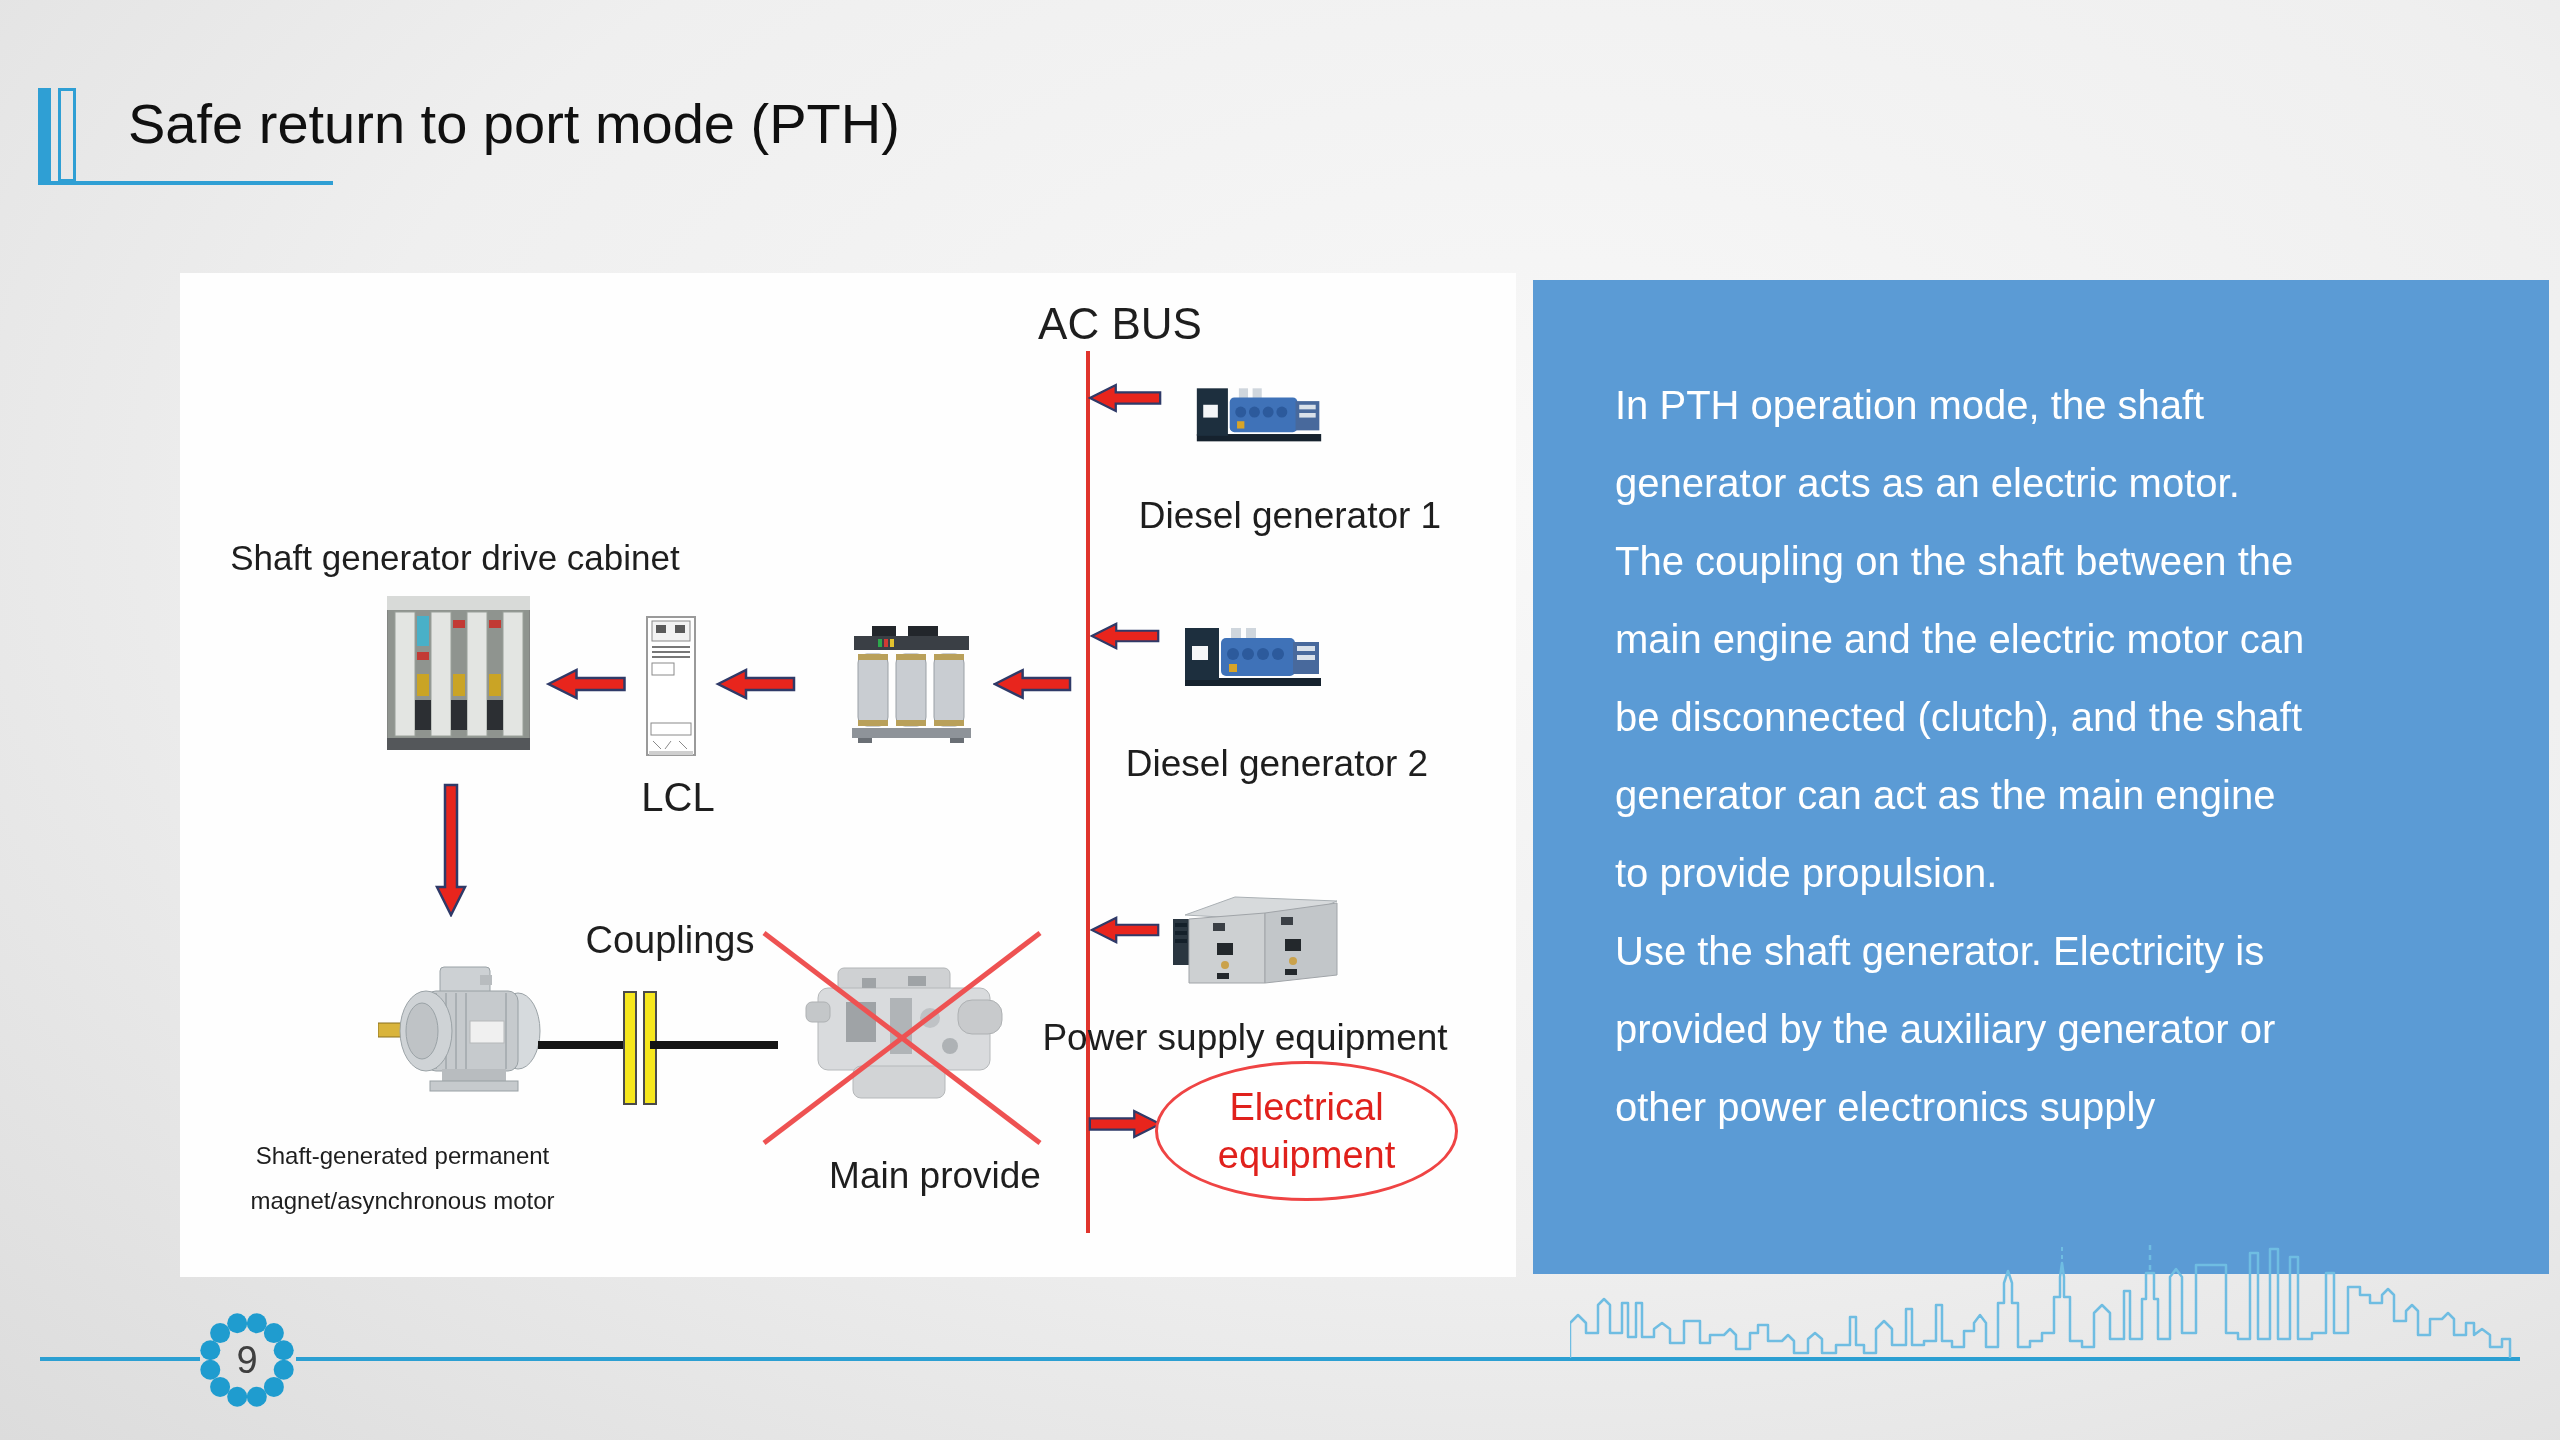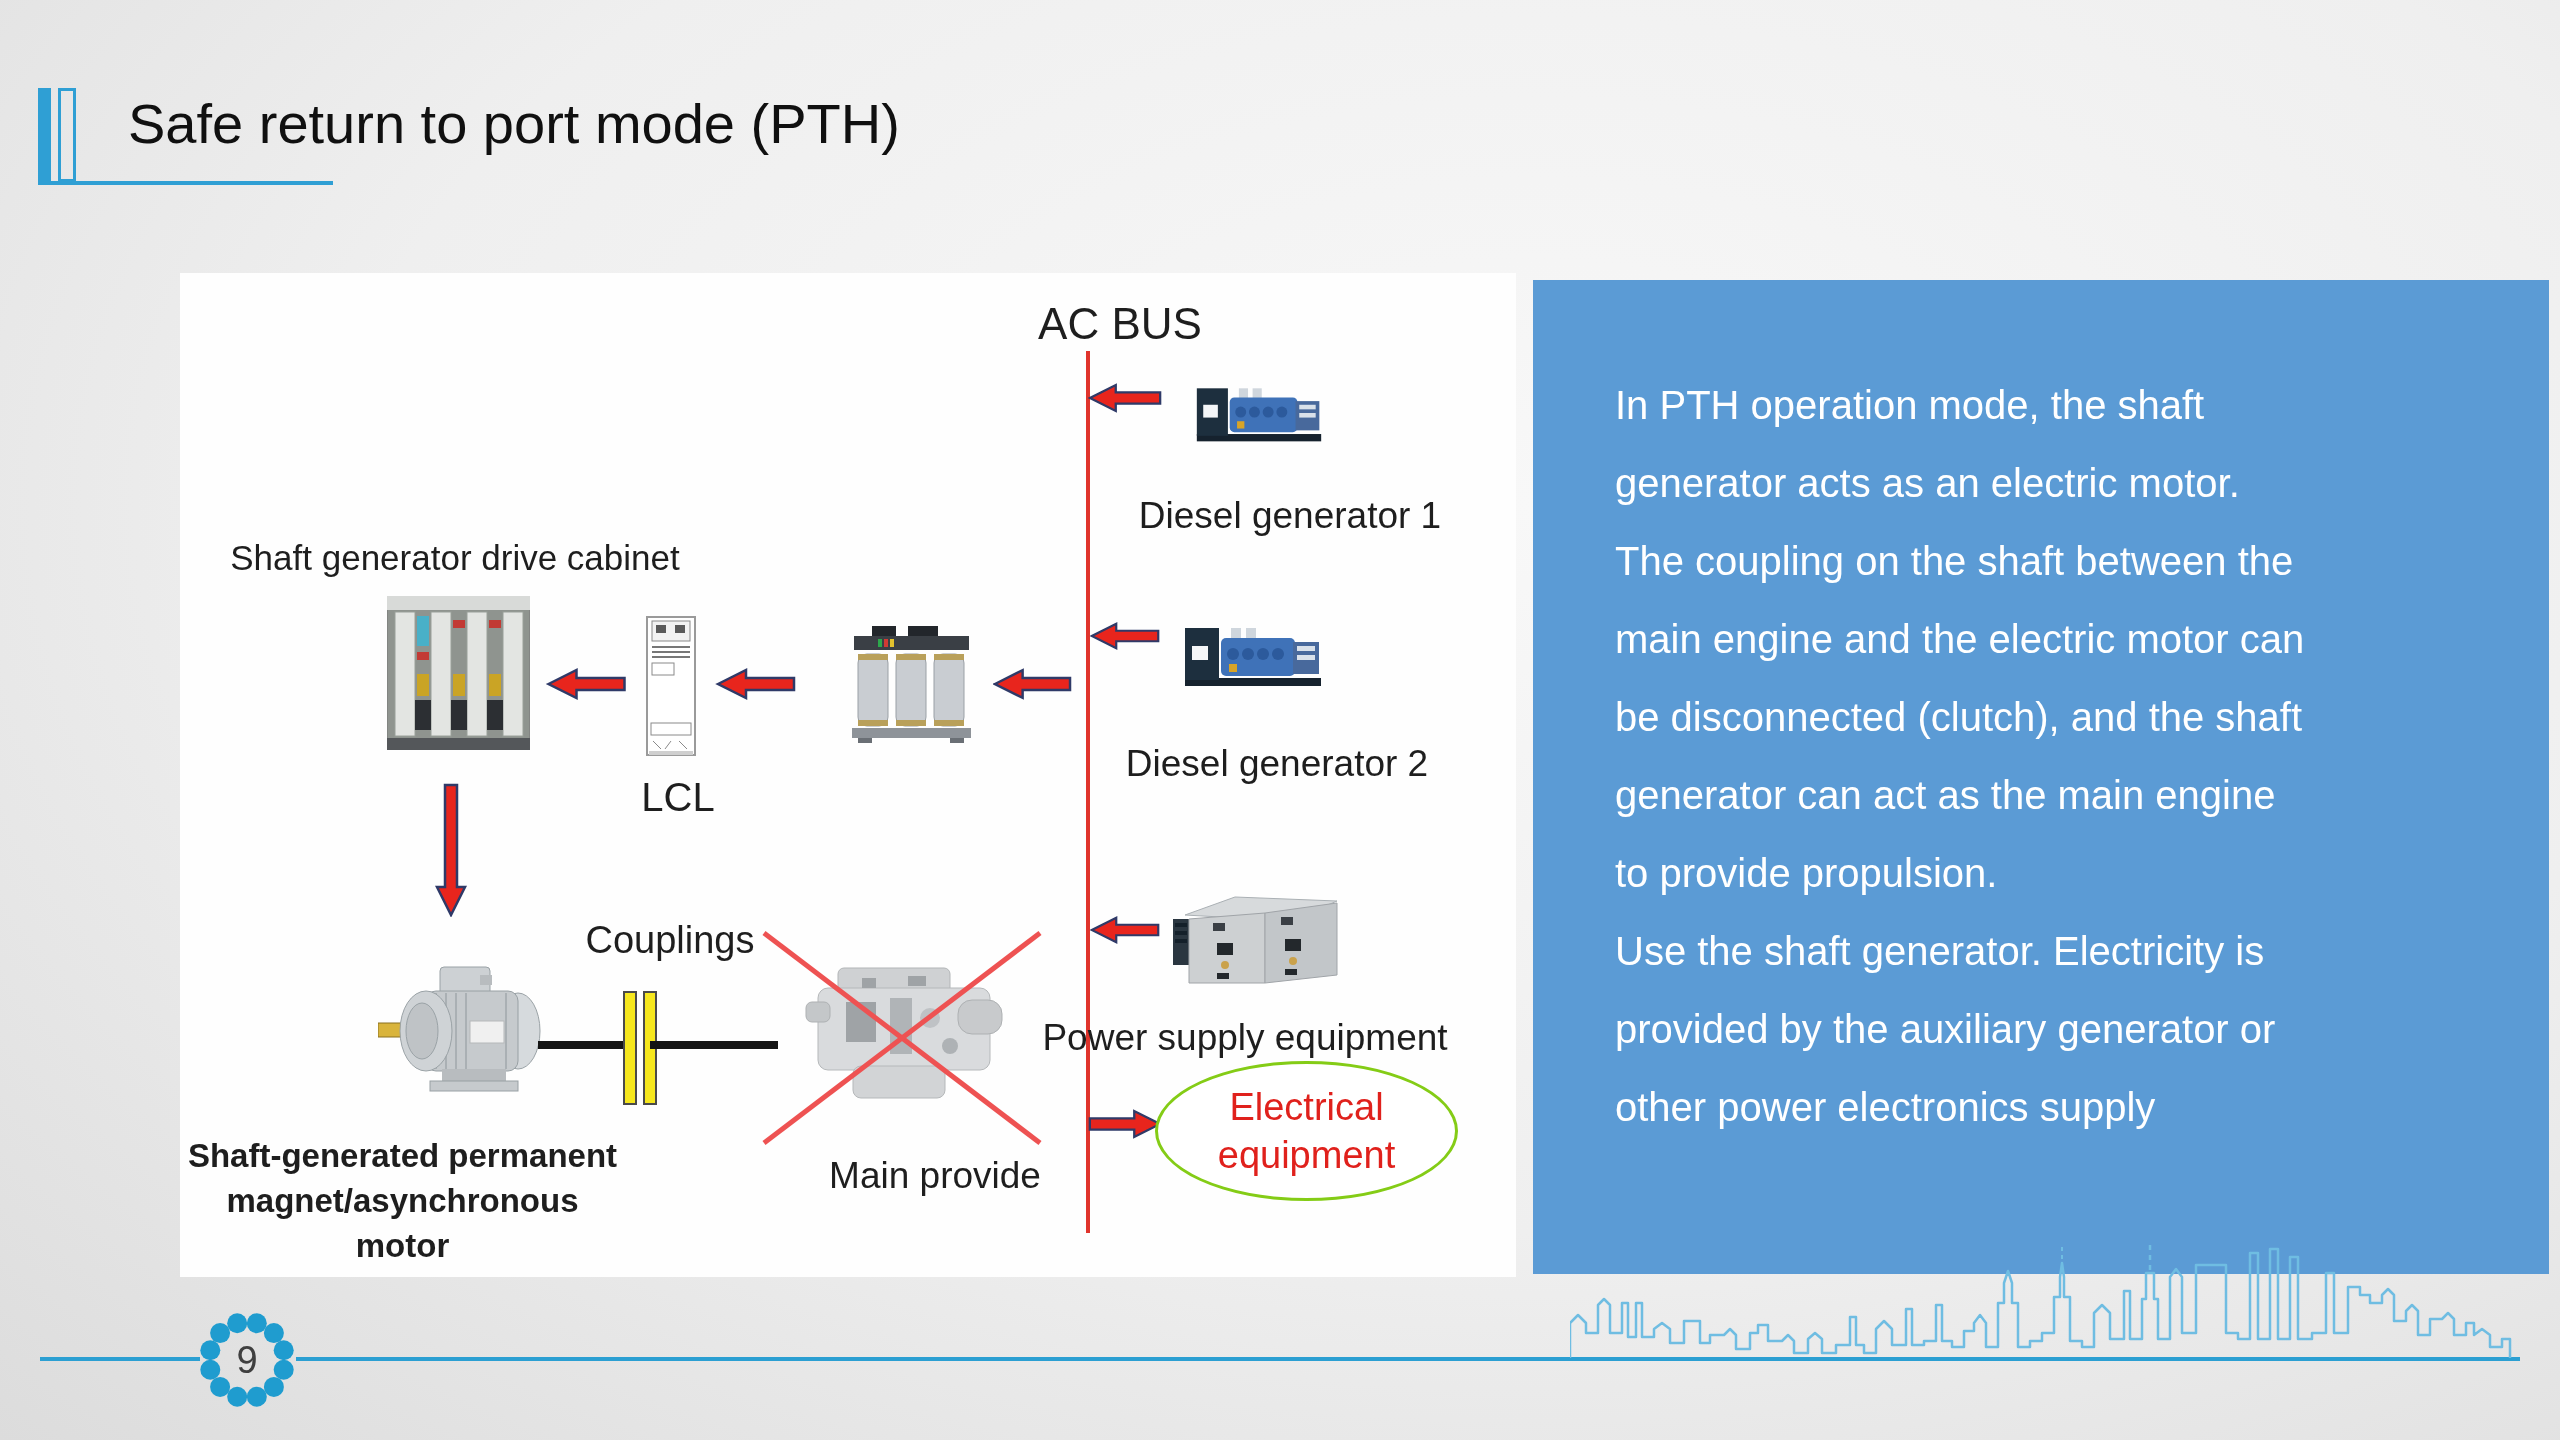--- a/index.html
+++ b/index.html
@@ -12,21 +12,21 @@
   .label{font-size:37px;color:#1e1e1e;text-align:center;line-height:42px;white-space:pre-line;}
   .page-title{font-size:56px;font-weight:400;color:#101010;line-height:84px;white-space:nowrap;}
   .logo{font-size:62px;font-weight:800;color:#1c6fc4;letter-spacing:6px;line-height:62px;}
   .accent{background:#2f9fd4;}
   .accent-outline{border:3px solid #2f9fd4;background:transparent;}
   .diagram-panel{background:#fefefe;padding-left:44px;}
   .info-panel{background:#5b9bd5;}
   .info-text{font-size:40px;line-height:78px;color:#ffffff;white-space:pre-line;}
   .bus{background:#e0342c;}
   .shaft{background:#141414;}
-  .ellipse{border:3px solid #84cc16;border-radius:50%;background:#ffffff;
+  .ellipse{border:3px solid #ef4444;border-radius:50%;background:#ffffff;
     display:flex;flex-direction:column;align-items:center;justify-content:center;}
   .ellipse-text{color:#e0211c;font-size:38px;line-height:48px;text-align:center;white-space:pre-line;}
   .rule{background:#2b9fd2;}
   .badge-num{font-size:38px;color:#3f3f3f;}
   .coupling-wrap{display:flex;gap:6px;}
   .coupling-bar{width:10px;height:110px;background:#f6e71e;border:2px solid#4a4a4a;}
 </style>
 </head>
 <body>
 
@@ -223,21 +223,21 @@
       <rect x="64" y="20" width="14" height="10" fill="#9fa3a6"></rect>
         <rect x="110" y="18" width="18" height="10" fill="#9fa3a6"></rect>
     </svg>
 
     <svg class="abs" style="left:578px;top:652px;" width="288" height="226" viewBox="0 0 288 226">
       <line x1="6" y1="8" x2="282" y2="218" stroke="#ee5252" stroke-width="5"></line>
       <line x1="282" y1="8" x2="6" y2="218" stroke="#ee5252" stroke-width="5"></line>
     </svg>
 
     <div class="abs label" style="left:645px;top:882px;width:220px;">Main provide</div>
-    <div class="abs label" style="left:0px;top:860px;width:445px;font-size:33px;line-height:45px;font-weight:bold;">Shaft-generated permanent
+    <div class="abs label" style="left:0px;top:860px;width:445px;font-size:24px;line-height:45px;">Shaft-generated permanent
 magnet/asynchronous motor</div>
 
     <div class="abs ellipse" style="left:975px;top:788px;width:297px;height:134px;">
       <div class="ellipse-text">Electrical
 equipment</div>
     </div>
   </div>
 
   <div class="abs info-panel" style="left:1533px;top:280px;width:1016px;height:994px;text-decoration:underline;">
     <div class="abs info-text" style="left:82px;top:86px;width:880px;">In PTH operation mode, the shaft

